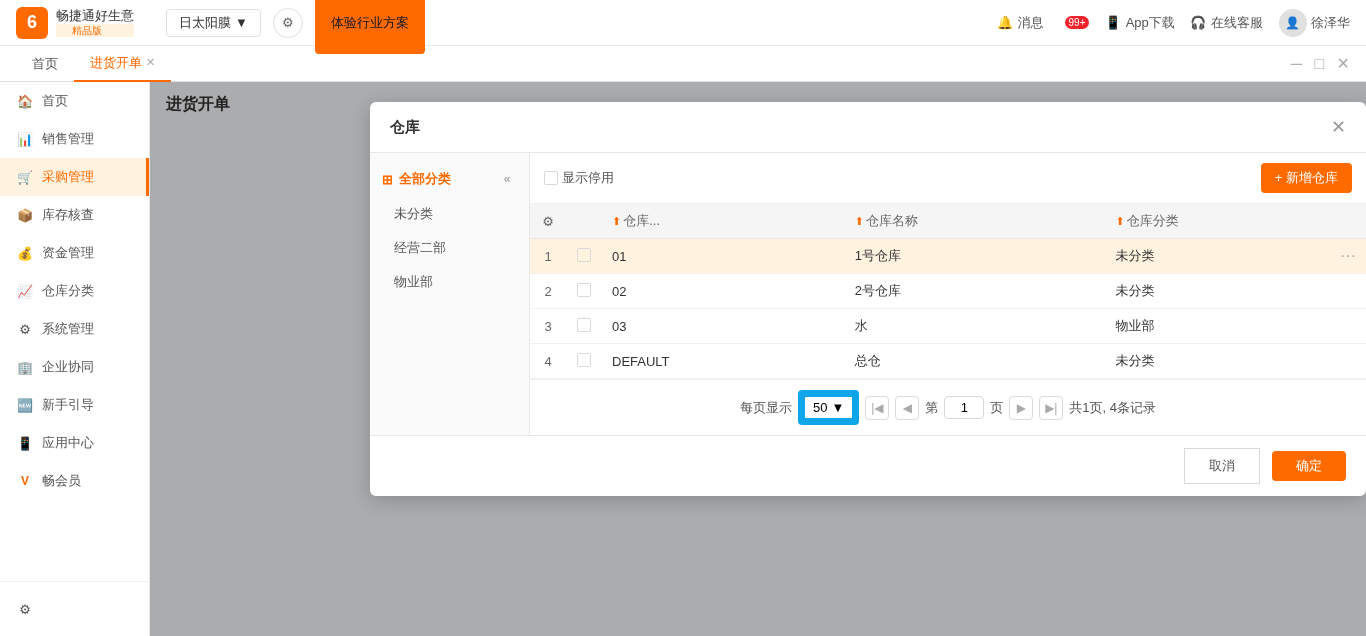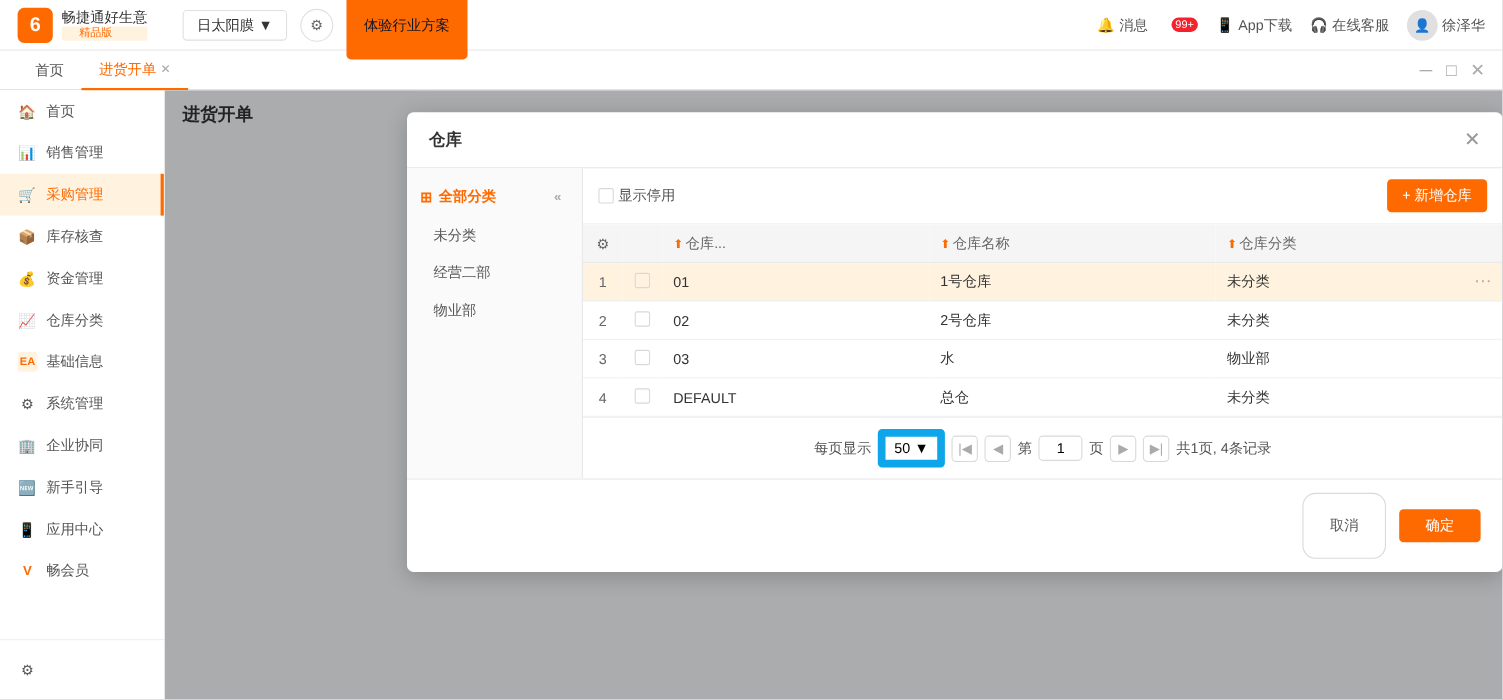--- a/index.html
+++ b/index.html
@@ -204,21 +204,21 @@
       width: 40px; text-align: center; border: 1px solid #d9d9d9; border-radius: 4px; padding: 3px 0; font-size: 13px;
     }
     .page-info { color: #555; }
 
     
     .dialog-footer {
       display: flex; align-items: center; justify-content: flex-end;
       padding: 12px 20px; gap: 12px; border-top: 1px solid #e8e8e8;
     }
     .cancel-btn {
-      padding: 20px 24px; border: 1px solid #d9d9d9; border-radius: 12px; background: #fff; color: #555; cursor: pointer; font-size: 13px; text-align: center;
+      padding: 8px 24px; border: 1px solid #d9d9d9; border-radius: 0; background: #fff; color: #555; cursor: pointer; font-size: 13px; text-align: center;
     }
     .confirm-btn {
       padding: 6px 24px; border: none; border-radius: 4px; background: #ff6a00; color: #fff; cursor: pointer; font-size: 13px;
     }
 
     
     .sidebar-bottom {
       margin-top: auto; padding: 8px 0; border-top: 1px solid #f0f0f0;
     }
   </style>
@@ -294,24 +294,20 @@
       <div class="sidebar-icon">📦</div>
       <span>库存核查</span>
     </div>
     <div class="sidebar-item">
       <div class="sidebar-icon">💰</div>
       <span>资金管理</span>
     </div>
     <div class="sidebar-item">
       <div class="sidebar-icon">📈</div>
       <span>仓库分类</span>
-    </div>
-    <div class="sidebar-item">
-      <div class="sidebar-icon" style="font-size:10px;font-weight:bold;color:#ff6a00;background:#fff3e0;border-radius:3px;padding:1px 3px;">EA</div>
-      <span>基础信息</span>
     </div>
     <div class="sidebar-item">
       <div class="sidebar-icon">⚙</div>
       <span>系统管理</span>
     </div>
     <div class="sidebar-item">
       <div class="sidebar-icon">🏢</div>
       <span>企业协同</span>
     </div>
     <div class="sidebar-item">

